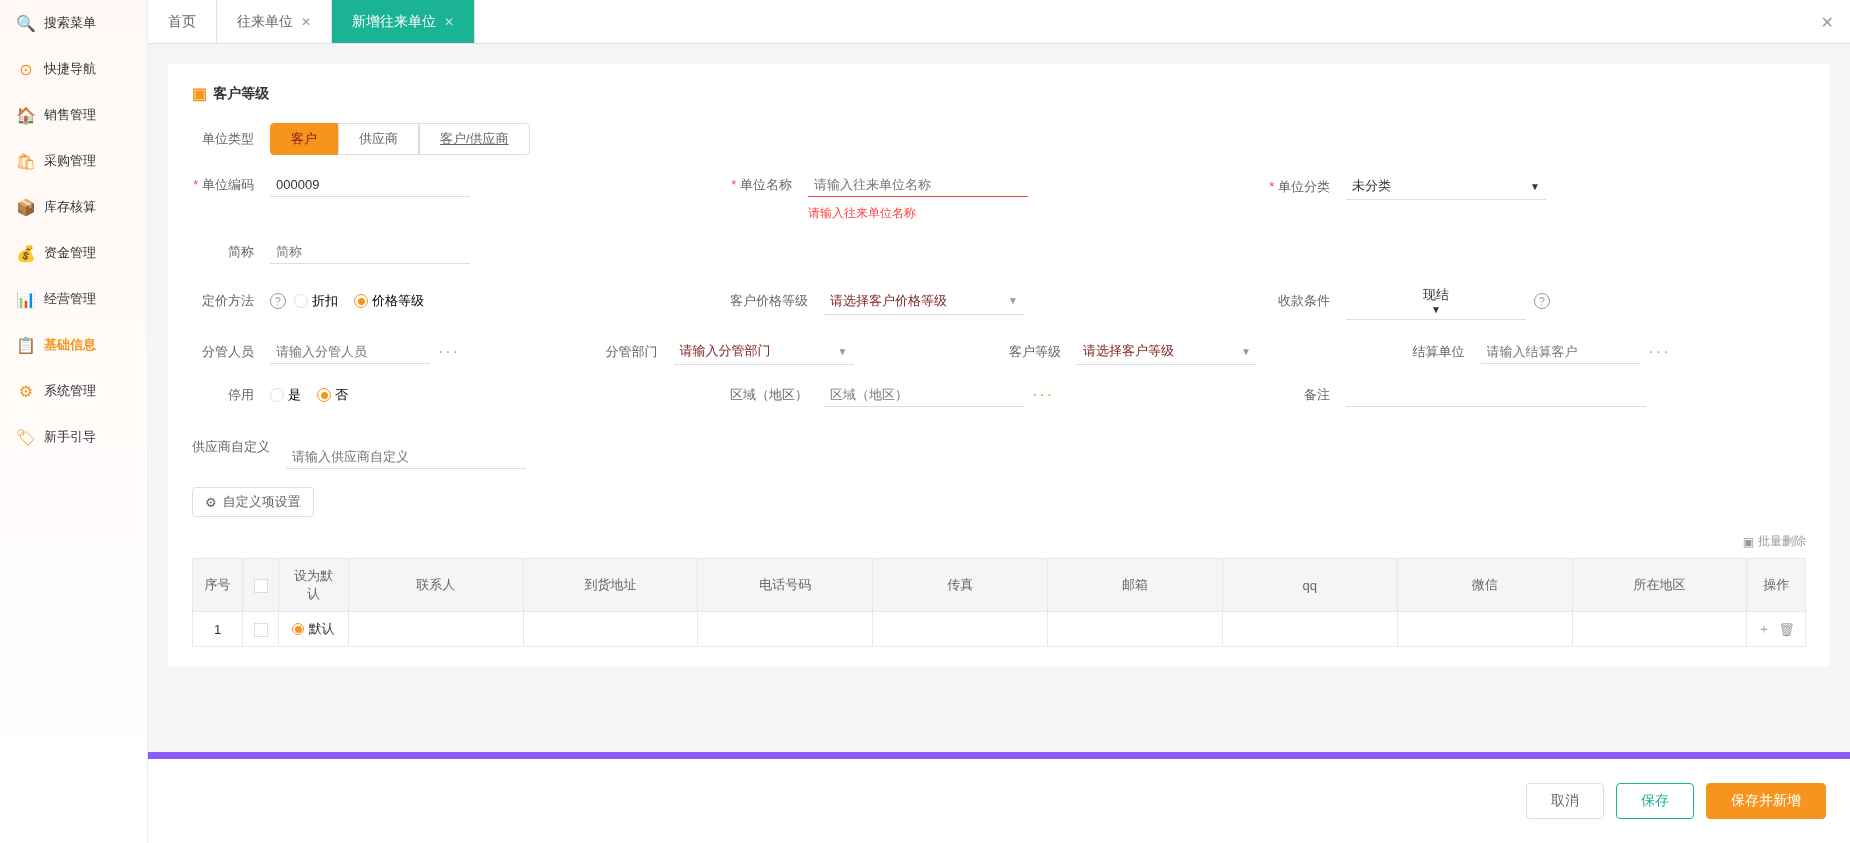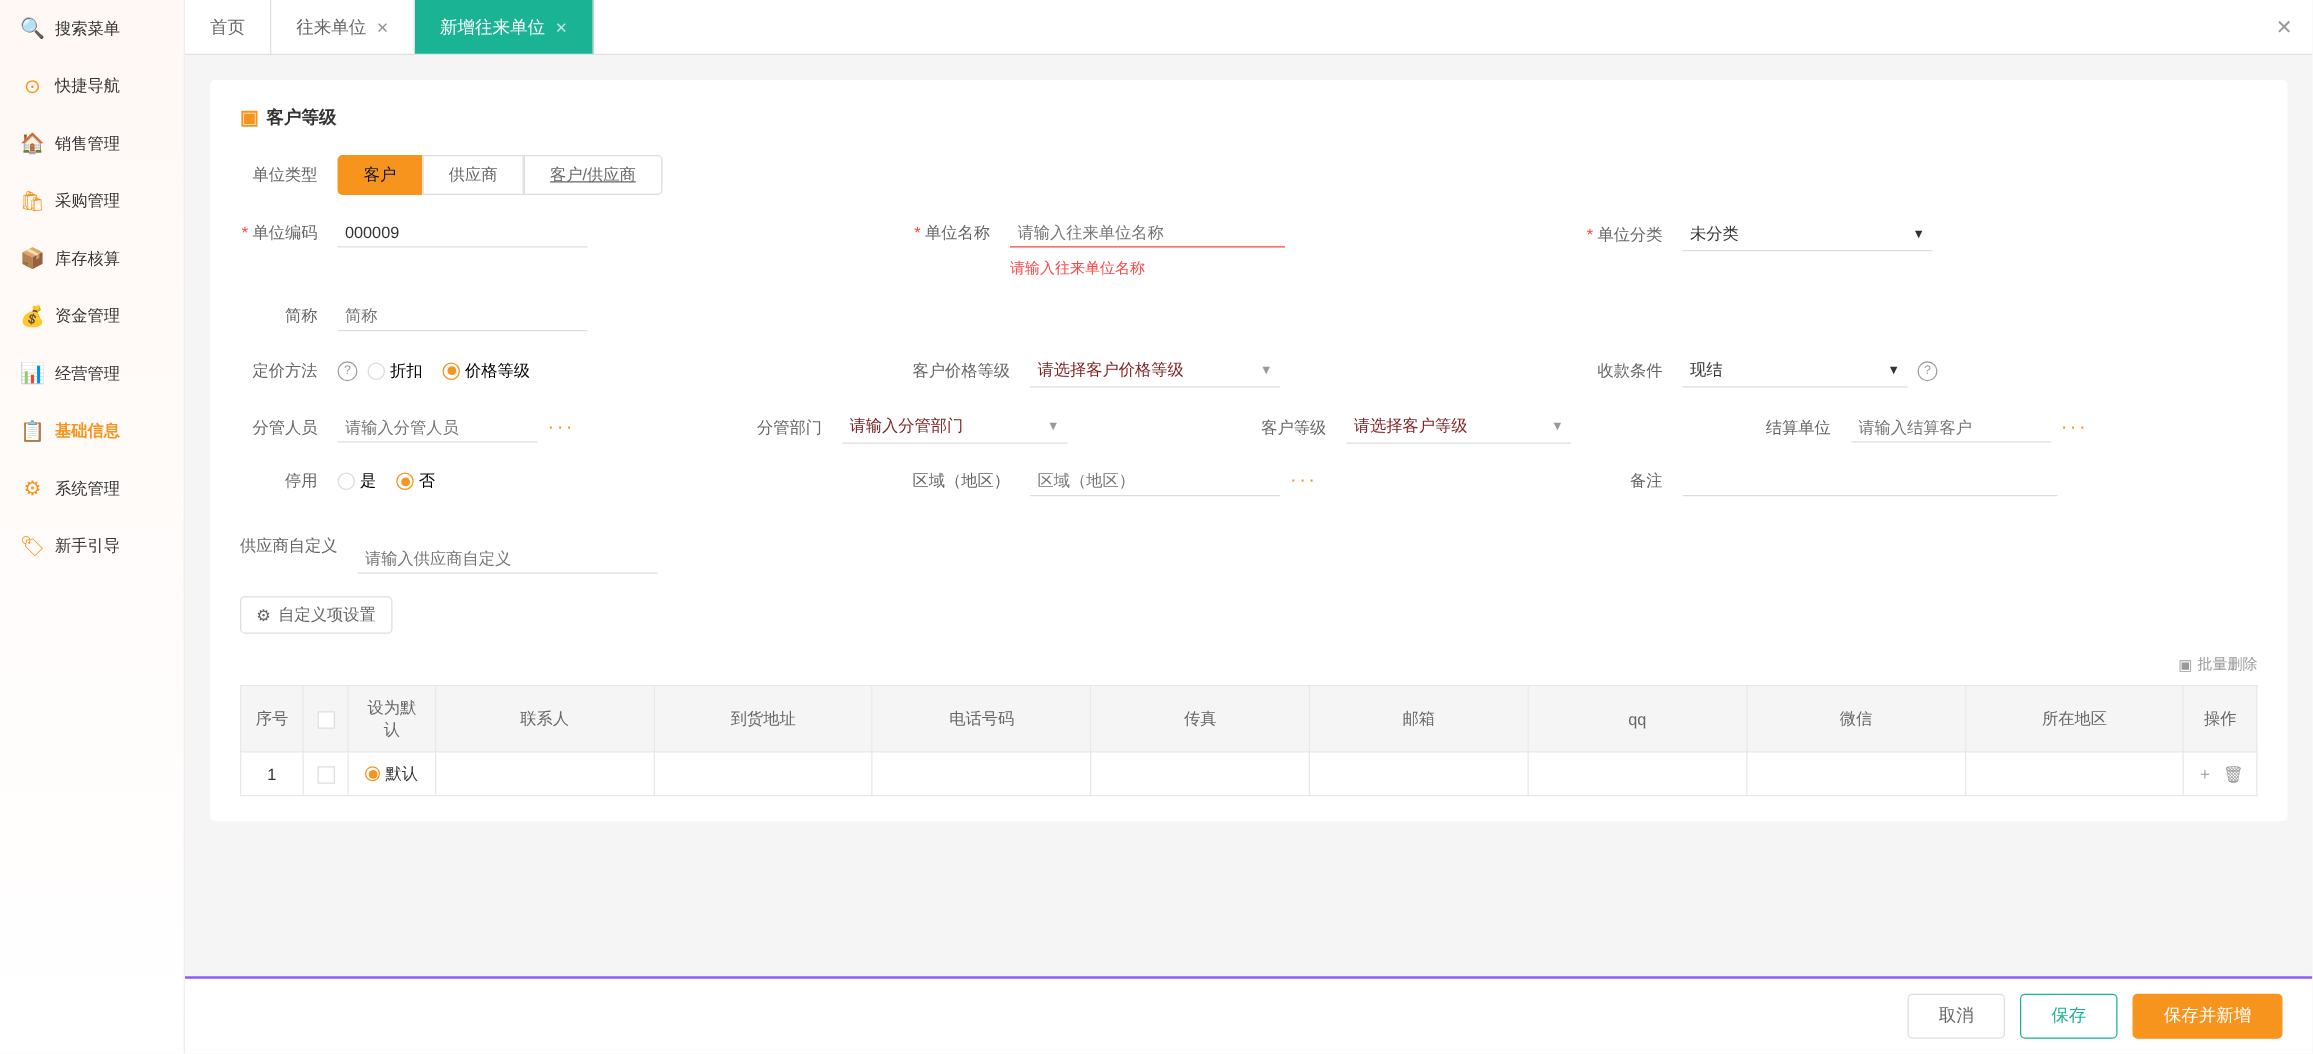--- a/index.html
+++ b/index.html
@@ -106,21 +106,21 @@
       border: 1px solid #ddd;
       cursor: pointer;
       font-size: 13px;
       color: #666;
       background: #fff;
     }
     .unit-type-btn:first-child { border-radius: 4px 0 0 4px; }
     .unit-type-btn:last-child { border-radius: 0 4px 4px 0; text-decoration: underline; }
     .unit-type-btn.active {
       background: #f7941d;
-      color: #0f172a;
+      color: #7f1d1d;
       border-color: #f7941d;
     }
 
     
     .form-row {
       display: flex;
       align-items: flex-start;
       margin-bottom: 18px;
       gap: 0;
     }
@@ -216,22 +216,22 @@
     .data-table td {
       border: 1px solid #e8e8e8;
       padding: 8px 10px;
       text-align: center;
       color: #333;
     }
 
     
     .action-bar {
       background: #fff;
-      border-top: 2px solid #8b5cf6;
-      padding: 12px 24px;
+      border-top: 7px solid #8b5cf6;
+      padding: 24px 24px;
       display: flex;
       align-items: center;
       justify-content: flex-end;
       gap: 12px;
     }
     .btn {
       padding: 8px 24px;
       border-radius: 4px;
       border: none;
       cursor: pointer;
@@ -394,21 +394,21 @@
         </div>
         <div class="form-field">
           <span class="form-label">客户价格等级</span>
           <div class="form-select" style="width:200px;">
             <span>请选择客户价格等级</span>
             <span class="chevron">▼</span>
           </div>
         </div>
         <div class="form-field">
           <span class="form-label">收款条件</span>
-          <div class="form-select has-value" style="width:180px;">
+          <div class="form-select has-value" style="width:180px;flex-direction:column;">
             <span>现结</span>
             <span class="chevron">▼</span>
           </div>
           <span class="help-icon">?</span>
         </div>
       </div>
 
       <div class="form-row" style="align-items:center;">
         <div class="form-field">
           <span class="form-label">分管人员</span>

